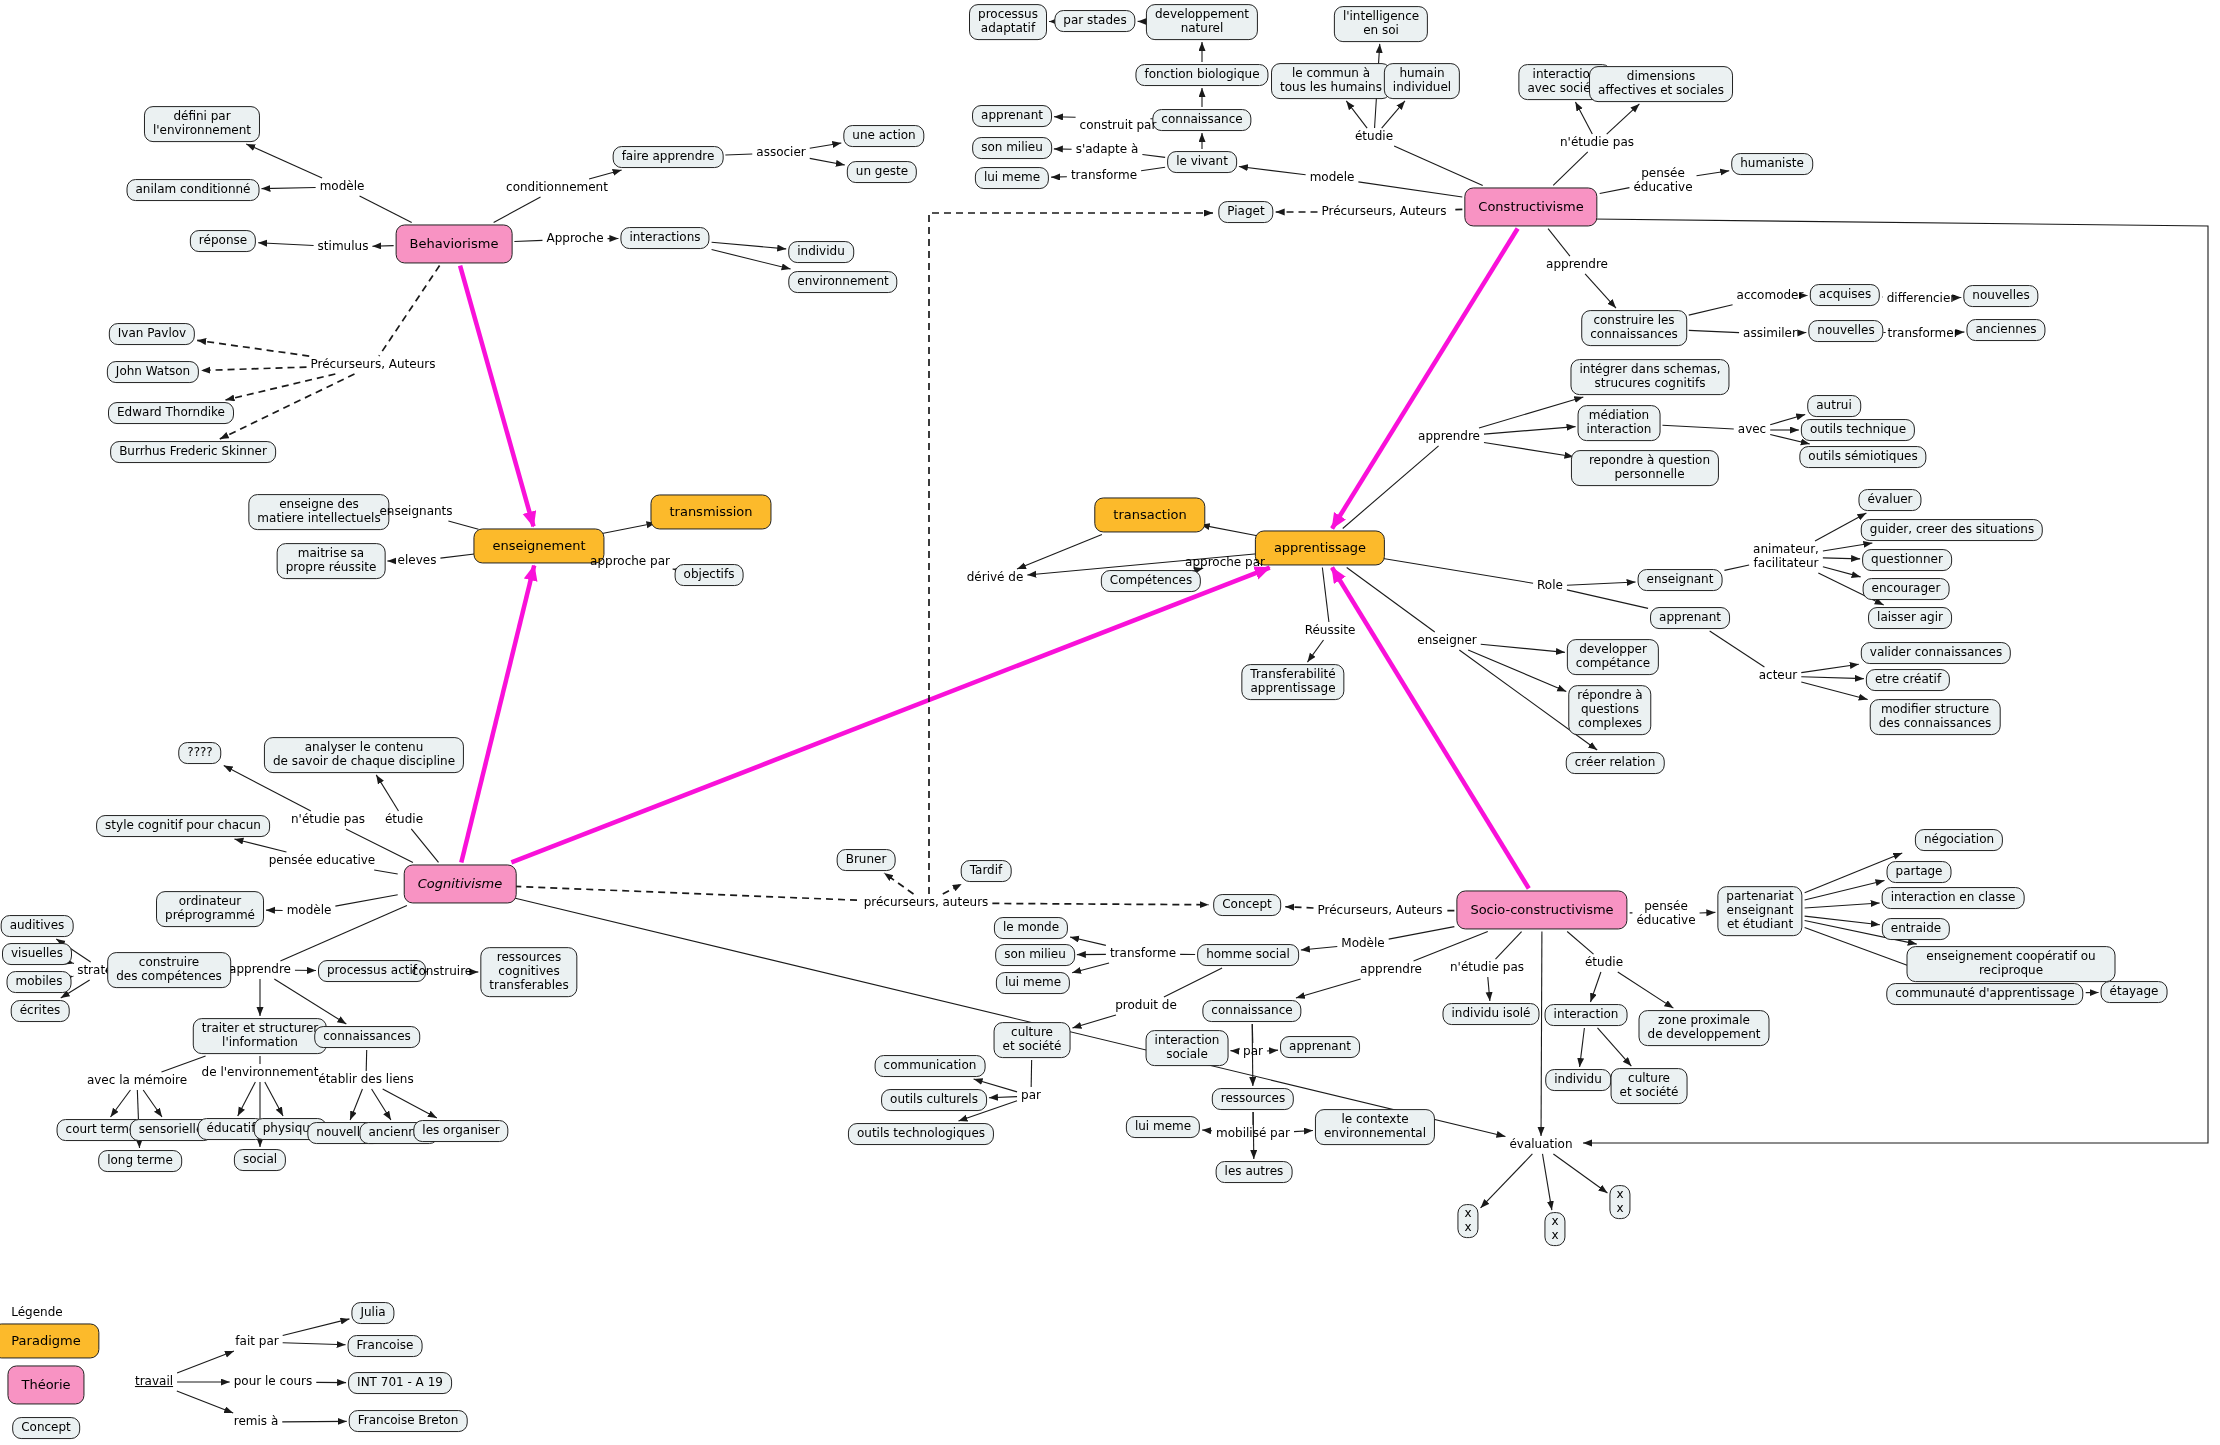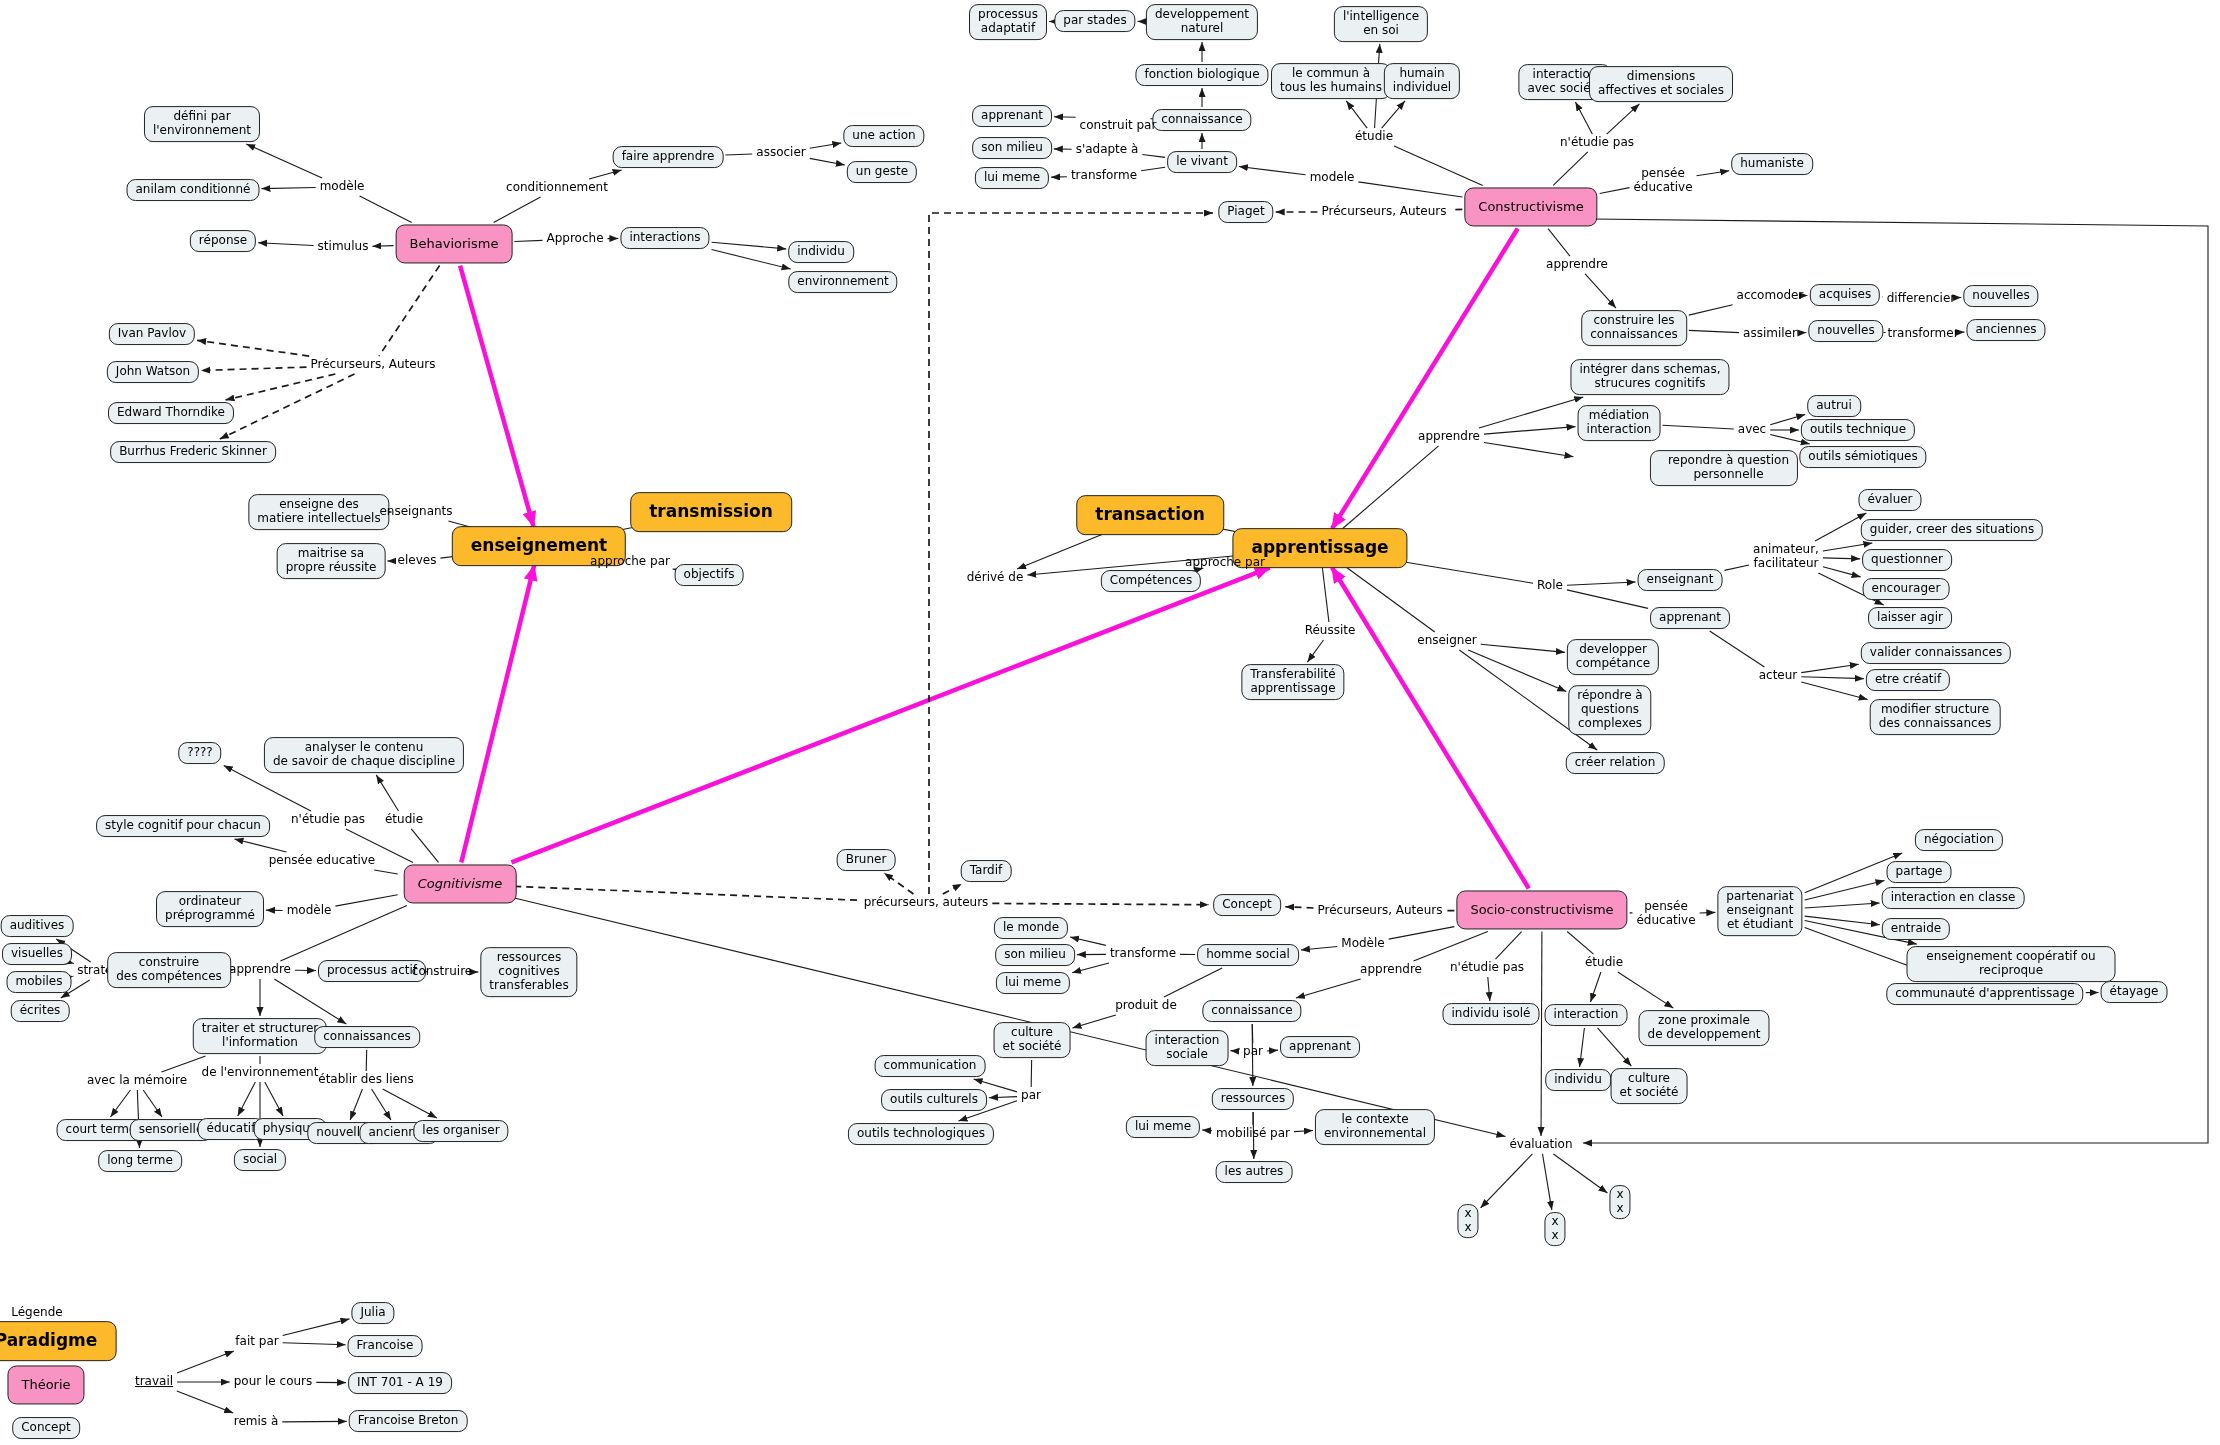--- a/index.html
+++ b/index.html
@@ -11,21 +11,21 @@
        font-family:"DejaVu Sans","Liberation Sans",sans-serif;overflow:hidden;}
   #edges{position:absolute;left:0;top:0;width:2220px;height:1445px;}
   .node{position:absolute;transform:translate(-50%,-50%);
         font-size:12px;line-height:1.16;color:#000;text-align:center;
         white-space:pre-line;z-index:2;}
   .concept{background:var(--c-concept);border:1px solid #222;border-radius:9px;
            padding:3px 8px;box-sizing:border-box;}
   .theory{background:var(--c-theory);border:1px solid #222;border-radius:9px;
           padding:11px 13px;font-size:13px;}
   .paradigm{background:var(--c-paradigm);border:1px solid #222;border-radius:9px;
-            padding:9px 18px;font-size:17px;font-weight:bold;}
+            padding:9px 18px;font-size:13px;}
   .label{background:transparent;padding:0 2px;white-space:pre-line;}
   .xbox{padding:2px 6px;}
   .e-solid{stroke:var(--edge);stroke-width:1.1;fill:none;}
   .e-dash{stroke:var(--edge);stroke-width:1.7;stroke-dasharray:7 5;fill:none;}
   .e-mag{stroke:var(--mag);stroke-width:4.5;fill:none;}
 </style>
 </head>
 <body>
 
 <div id="map">
@@ -292,21 +292,21 @@
     <div class="node label" style="left: 1923px; top: 334px;">transformer</div>
     <div class="node concept" style="left: 2006px; top: 330px;">anciennes</div>
     <div class="node concept" style="left: 1650px; top: 377px;">intégrer dans schemas,
 strucures cognitifs</div>
     <div class="node concept" style="left: 1619px; top: 423px;">médiation
 interaction</div>
     <div class="node label" style="left: 1752px; top: 430px;">avec</div>
     <div class="node concept" style="left: 1834px; top: 406px;">autrui</div>
     <div class="node concept" style="left: 1858px; top: 430px;">outils technique</div>
     <div class="node concept" style="left: 1863px; top: 457px;">outils sémiotiques</div>
-    <div class="node concept" style="left: 1724px; top: 468px; padding-left: 17px;">repondre à question
+    <div class="node concept" style="left: 1645px; top: 468px; padding-left: 17px;">repondre à question
 personnelle</div>
     <div class="node label" style="left: 1449px; top: 437px;">apprendre</div>
     <div class="node label" style="left: 1550px; top: 586px;">Role</div>
     <div class="node concept" style="left: 1680px; top: 580px;">enseignant</div>
     <div class="node label" style="left: 1786px; top: 557px;">animateur,
 facilitateur</div>
     <div class="node concept" style="left: 1890px; top: 500px;">évaluer</div>
     <div class="node concept" style="left: 1952px; top: 530px;">guider, creer des situations</div>
     <div class="node concept" style="left: 1907px; top: 560px;">questionner</div>
     <div class="node concept" style="left: 1906px; top: 589px;">encourager</div>

